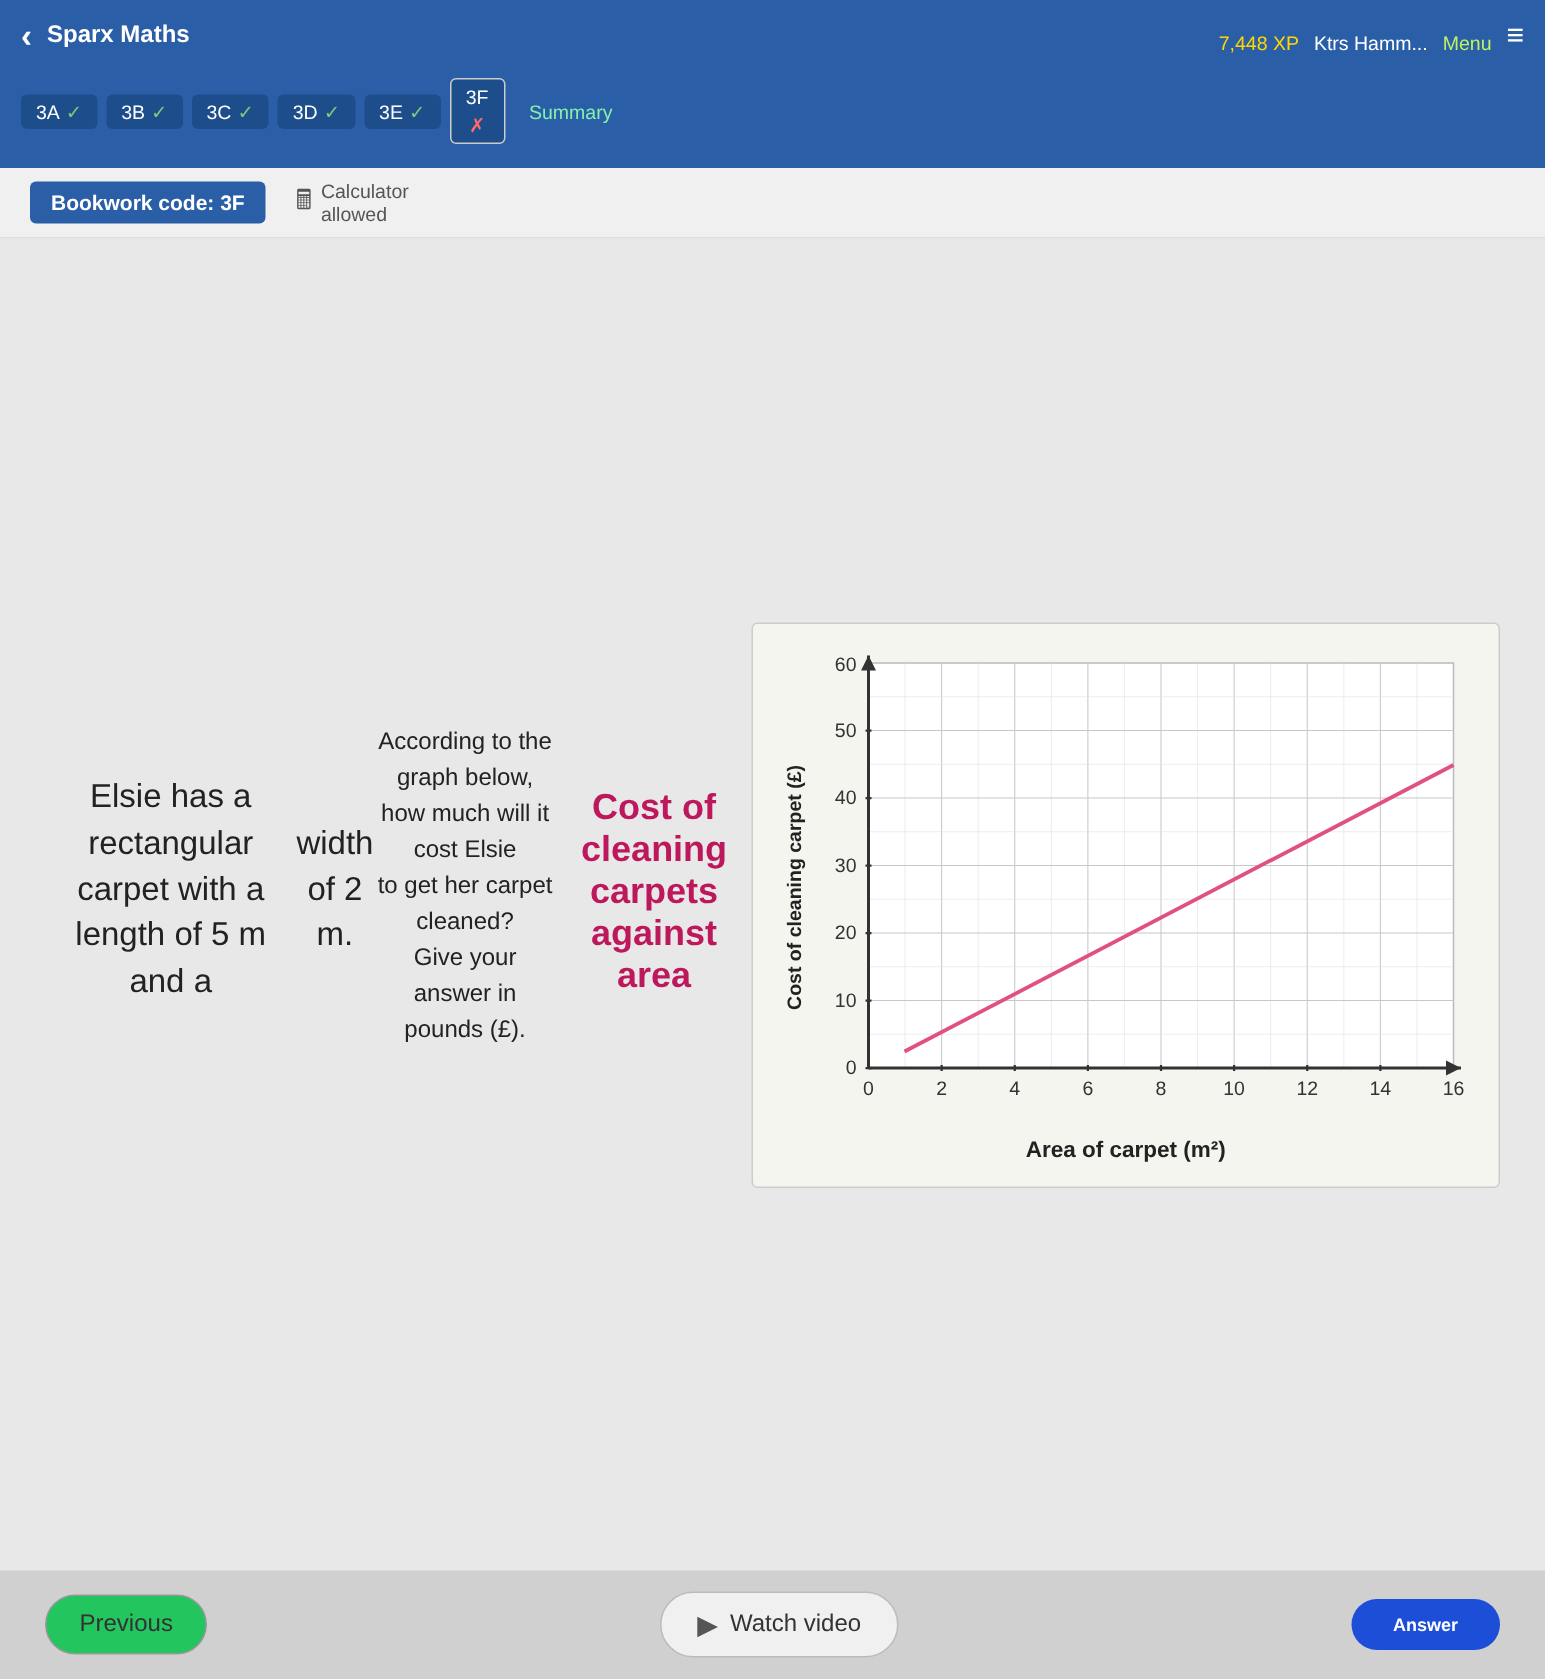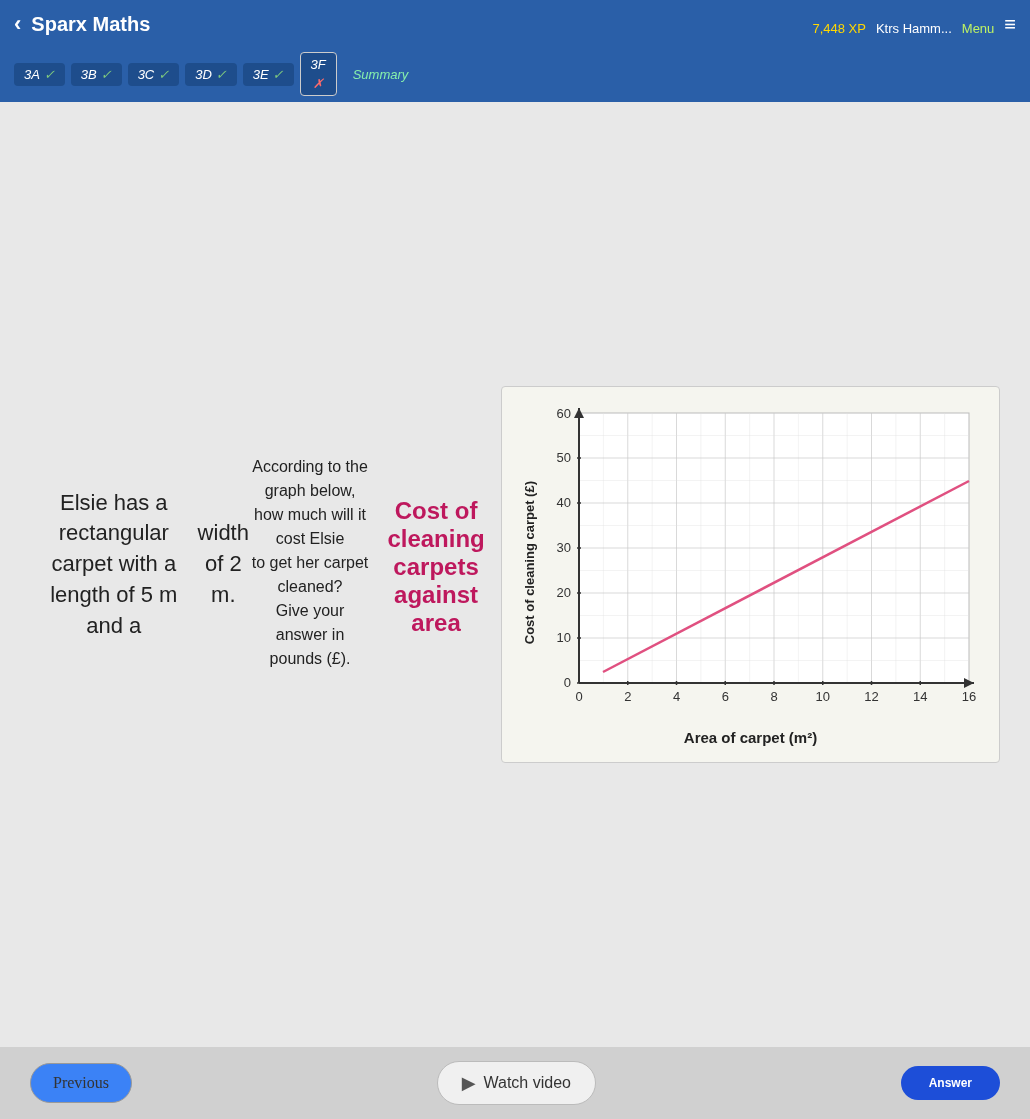--- a/index.html
+++ b/index.html
@@ -30,21 +30,21 @@
       height: 48px;
     }
     .back-icon {
       color: white;
       font-size: 22px;
       cursor: pointer;
       font-weight: bold;
     }
     .header-title {
       color: white;
-      font-size: 20px;
+      font-size: 16px;
       font-weight: bold;
       flex: 1;
     }
     .header-right {
       display: flex;
       align-items: flex-end;
       gap: 10px;
     }
     .header-xp {
       color: #ffd700;
@@ -61,24 +61,23 @@
     .menu-icon {
       color: white;
       font-size: 20px;
       cursor: pointer;
     }
     
     .tab-bar {
       background: #2a5fa8;
       display: flex;
       align-items: center;
-      padding: 4px 14px 6px 14px;
+      padding: 4px 14px 16px 14px;
       gap: 6px;
       flex-wrap: wrap;
-      font-style: italic;
     }
     .tab {
       background: #1e4d8c;
       color: white;
       padding: 4px 10px;
       border-radius: 4px;
       font-size: 13px;
       display: flex;
       align-items: center;
       gap: 4px;
@@ -181,28 +180,27 @@
     }
     
     .bottom-bar {
       background: #d0d0d0;
       padding: 14px 30px;
       display: flex;
       align-items: center;
       justify-content: space-between;
     }
     .btn-previous {
-      background: #3b82f6;
+      background: #22c55e;
       color: #333;
       border: 1px solid #999;
       border-radius: 24px;
       padding: 10px 22px;
       font-size: 16px;
       cursor: pointer;
-      font-family: Liberation Serif, serif;
     }
     .btn-watch-video {
       background: #f0f0f0;
       color: #333;
       border: 1px solid #bbb;
       border-radius: 24px;
       padding: 10px 24px;
       font-size: 16px;
       cursor: pointer;
       display: flex;
@@ -276,20 +274,30 @@
     </div>
     <div class="tab current">
       <span>3F</span>
       <span class="tab-x">✗</span>
     </div>
     <div class="tab summary">
       <span>Summary</span>
     </div>
   </div>
 
+  <div class="info-bar">
+    <div class="bookwork-code">Bookwork code: 3F</div>
+    <div class="calculator-info">
+      <span class="calc-icon">🖩</span>
+      <div>
+        <div>Calculator</div>
+        <div>allowed</div>
+      </div>
+    </div>
+  </div>
 
   <div class="main-content">
     <div class="question-text">
       <span>Elsie has a rectangular carpet with a length of 5 m and a</span>
     </div>
     <div class="question-text">
       <span>width of 2 m.</span>
     </div>
     <div class="question-subtext">
       <span>According to the graph below, how much will it cost Elsie</span><br>

